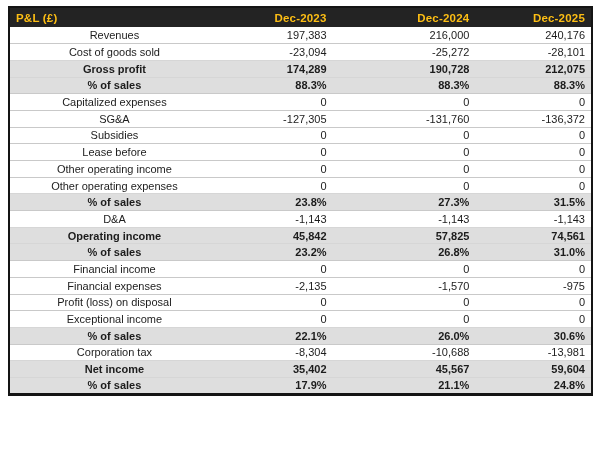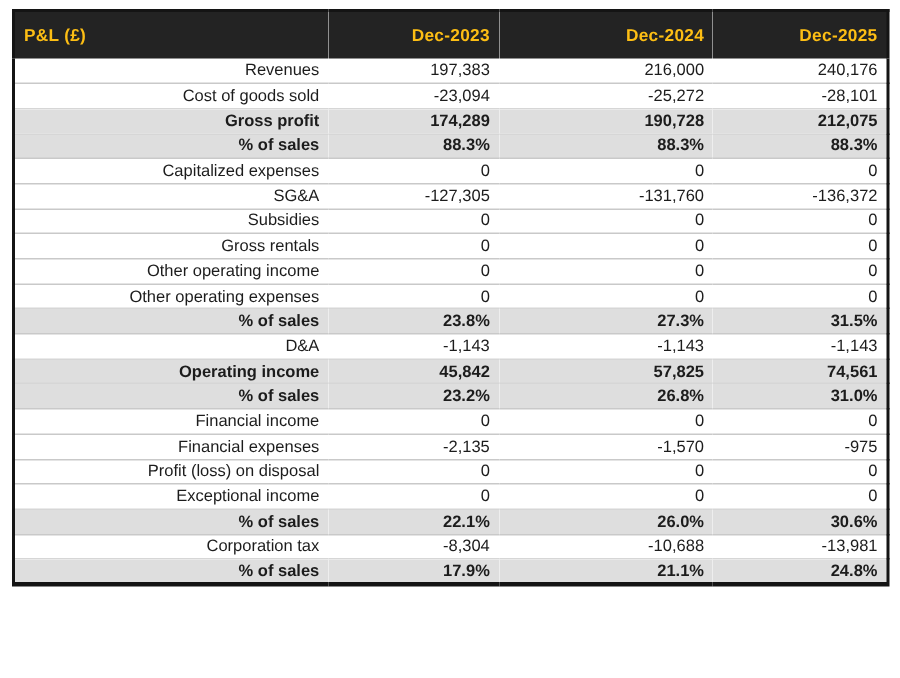--- a/index.html
+++ b/index.html
@@ -19,21 +19,21 @@
     width:100%;
     border-collapse:collapse;
     border:2px solid var(--outer-border);
     border-bottom-width:3px;
     table-layout:fixed;
   }
   col.c-label{width:36%;}
   col.c-y1{width:19.5%;}
   col.c-y2{width:24.5%;}
   col.c-y3{width:20%;}
-  thead tr{height:32px;}
+  thead tr{height:20px;}
   thead th{
     background:var(--header-bg);
     color:var(--header-text);
     font-size:11.5px;
     font-weight:700;
     letter-spacing:.2px;
     white-space:nowrap;
     overflow:hidden;
   }
   th.lbl{text-align:left;padding:0 6px 0 6px;}
@@ -41,21 +41,21 @@
   tbody tr{height:16.7px;}
   tbody td{
     font-size:11px;
     color:#1c1c1c;
     border-top:1px solid var(--row-border);
     white-space:nowrap;
     overflow:hidden;
     padding:0 6px;
   }
   tbody tr:first-child td{border-top:none;}
-  td.lbl{text-align:right;margin-left:23px;}
+  td.lbl{text-align:center;margin-left:23px;}
   td.num{text-align:right;}
   tbody tr.hl td{
     background:var(--row-highlight);
     font-weight:700;
     border-top-color:#d6d6d6;
   }
 </style>
 </head>
 <body>
 
@@ -112,21 +112,21 @@
           <td class="num">-131,760</td>
           <td class="num">-136,372</td>
         </tr>
         <tr>
           <td class="lbl">Subsidies</td>
           <td class="num">0</td>
           <td class="num">0</td>
           <td class="num">0</td>
         </tr>
         <tr>
-          <td class="lbl">Gross rentals</td>
+          <td class="lbl">Lease before</td>
           <td class="num">0</td>
           <td class="num">0</td>
           <td class="num">0</td>
         </tr>
         <tr>
           <td class="lbl">Other operating income</td>
           <td class="num">0</td>
           <td class="num">0</td>
           <td class="num">0</td>
         </tr>
@@ -188,20 +188,26 @@
           <td class="lbl">% of sales</td>
           <td class="num">22.1%</td>
           <td class="num">26.0%</td>
           <td class="num">30.6%</td>
         </tr>
         <tr>
           <td class="lbl">Corporation tax</td>
           <td class="num">-8,304</td>
           <td class="num">-10,688</td>
           <td class="num">-13,981</td>
+        </tr>
+        <tr class="hl">
+          <td class="lbl">Net income</td>
+          <td class="num">35,402</td>
+          <td class="num">45,567</td>
+          <td class="num">59,604</td>
         </tr>
         <tr class="hl">
           <td class="lbl">% of sales</td>
           <td class="num">17.9%</td>
           <td class="num">21.1%</td>
           <td class="num">24.8%</td>
         </tr>
       </tbody>
   </table>
 </div>

